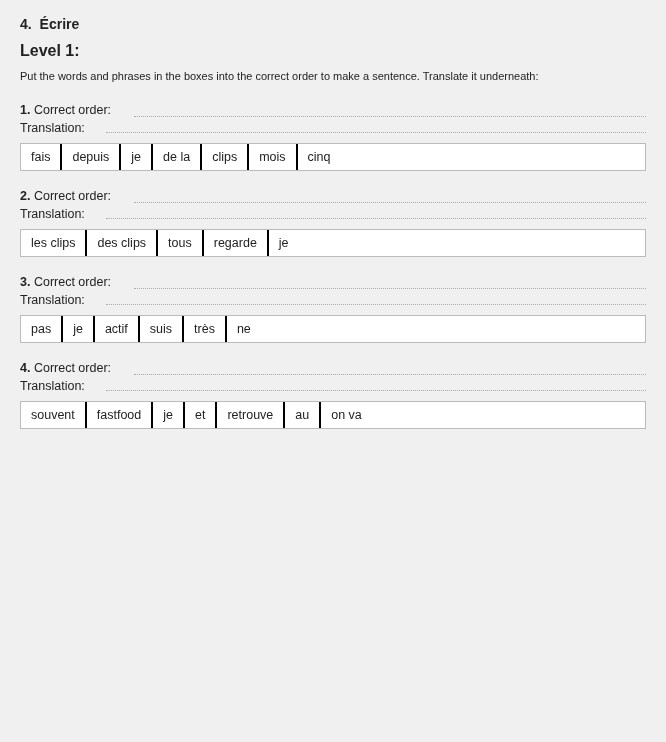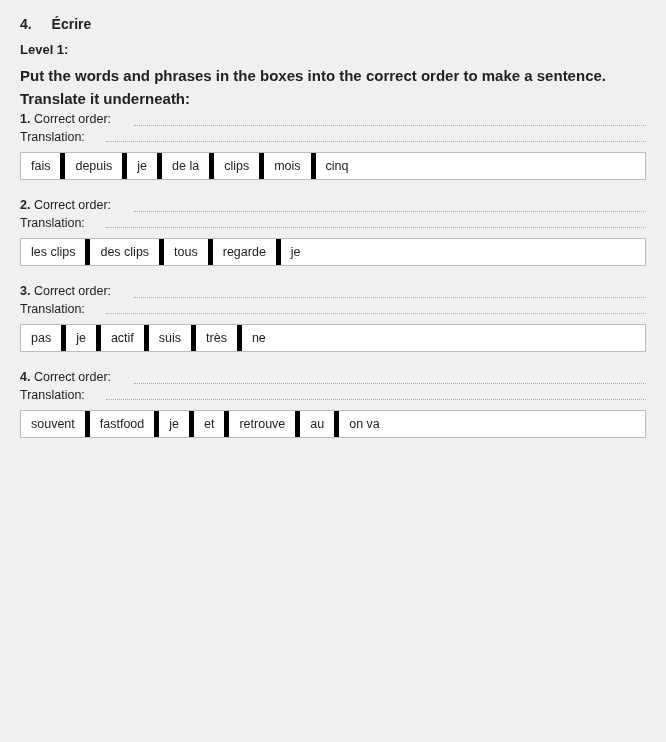--- a/index.html
+++ b/index.html
@@ -9,29 +9,28 @@
       font-size: 13px;
       color: #222;
       padding: 16px 20px;
     }
     .section-title {
       font-weight: bold;
       font-size: 14px;
       margin-bottom: 10px;
     }
     .level-label {
-      font-size: 13px;
+      font-size: 16px;
       font-weight: bold;
       margin-bottom: 8px;
     }
     .instructions {
-      font-size: 15px;
-      margin-bottom: 2px;
+      font-size: 11px;
+      margin-bottom: 18px;
       line-height: 1.5;
-      font-weight: bold;
     }
     .exercise-block {
       margin-bottom: 18px;
     }
     .correct-order-line {
       font-size: 12.5px;
       margin-bottom: 4px;
       display: flex;
       align-items: flex-end;
     }
@@ -56,35 +55,35 @@
       white-space: nowrap;
     }
     .words-row {
       display: flex;
       flex-wrap: wrap;
       border: 1px solid #bbb;
       background: #fff;
       margin-bottom: 4px;
     }
     .word-box {
-      border-right: 5px solid #000000;
+      border-right: 2px solid #000000;
       padding: 6px 10px;
       font-size: 12.5px;
       white-space: nowrap;
     }
     .word-box:last-child {
       border-right: none;
     }
   </style>
 </head>
 <body>
 
 <div class="section-title">
   <span>4.</span>
-  <span style="margin-left:16px;">Écrire</span>
+  <span style="margin-left:4px;">Écrire</span>
 </div>
 
 <div class="level-label">Level 1:</div>
 
 <div class="instructions">Put the words and phrases in the boxes into the correct order to make a sentence. Translate it underneath:</div>
 
 <div id="exercises-container">
     <div class="exercise-block">
       <div class="correct-order-line">
     <span class="label">

